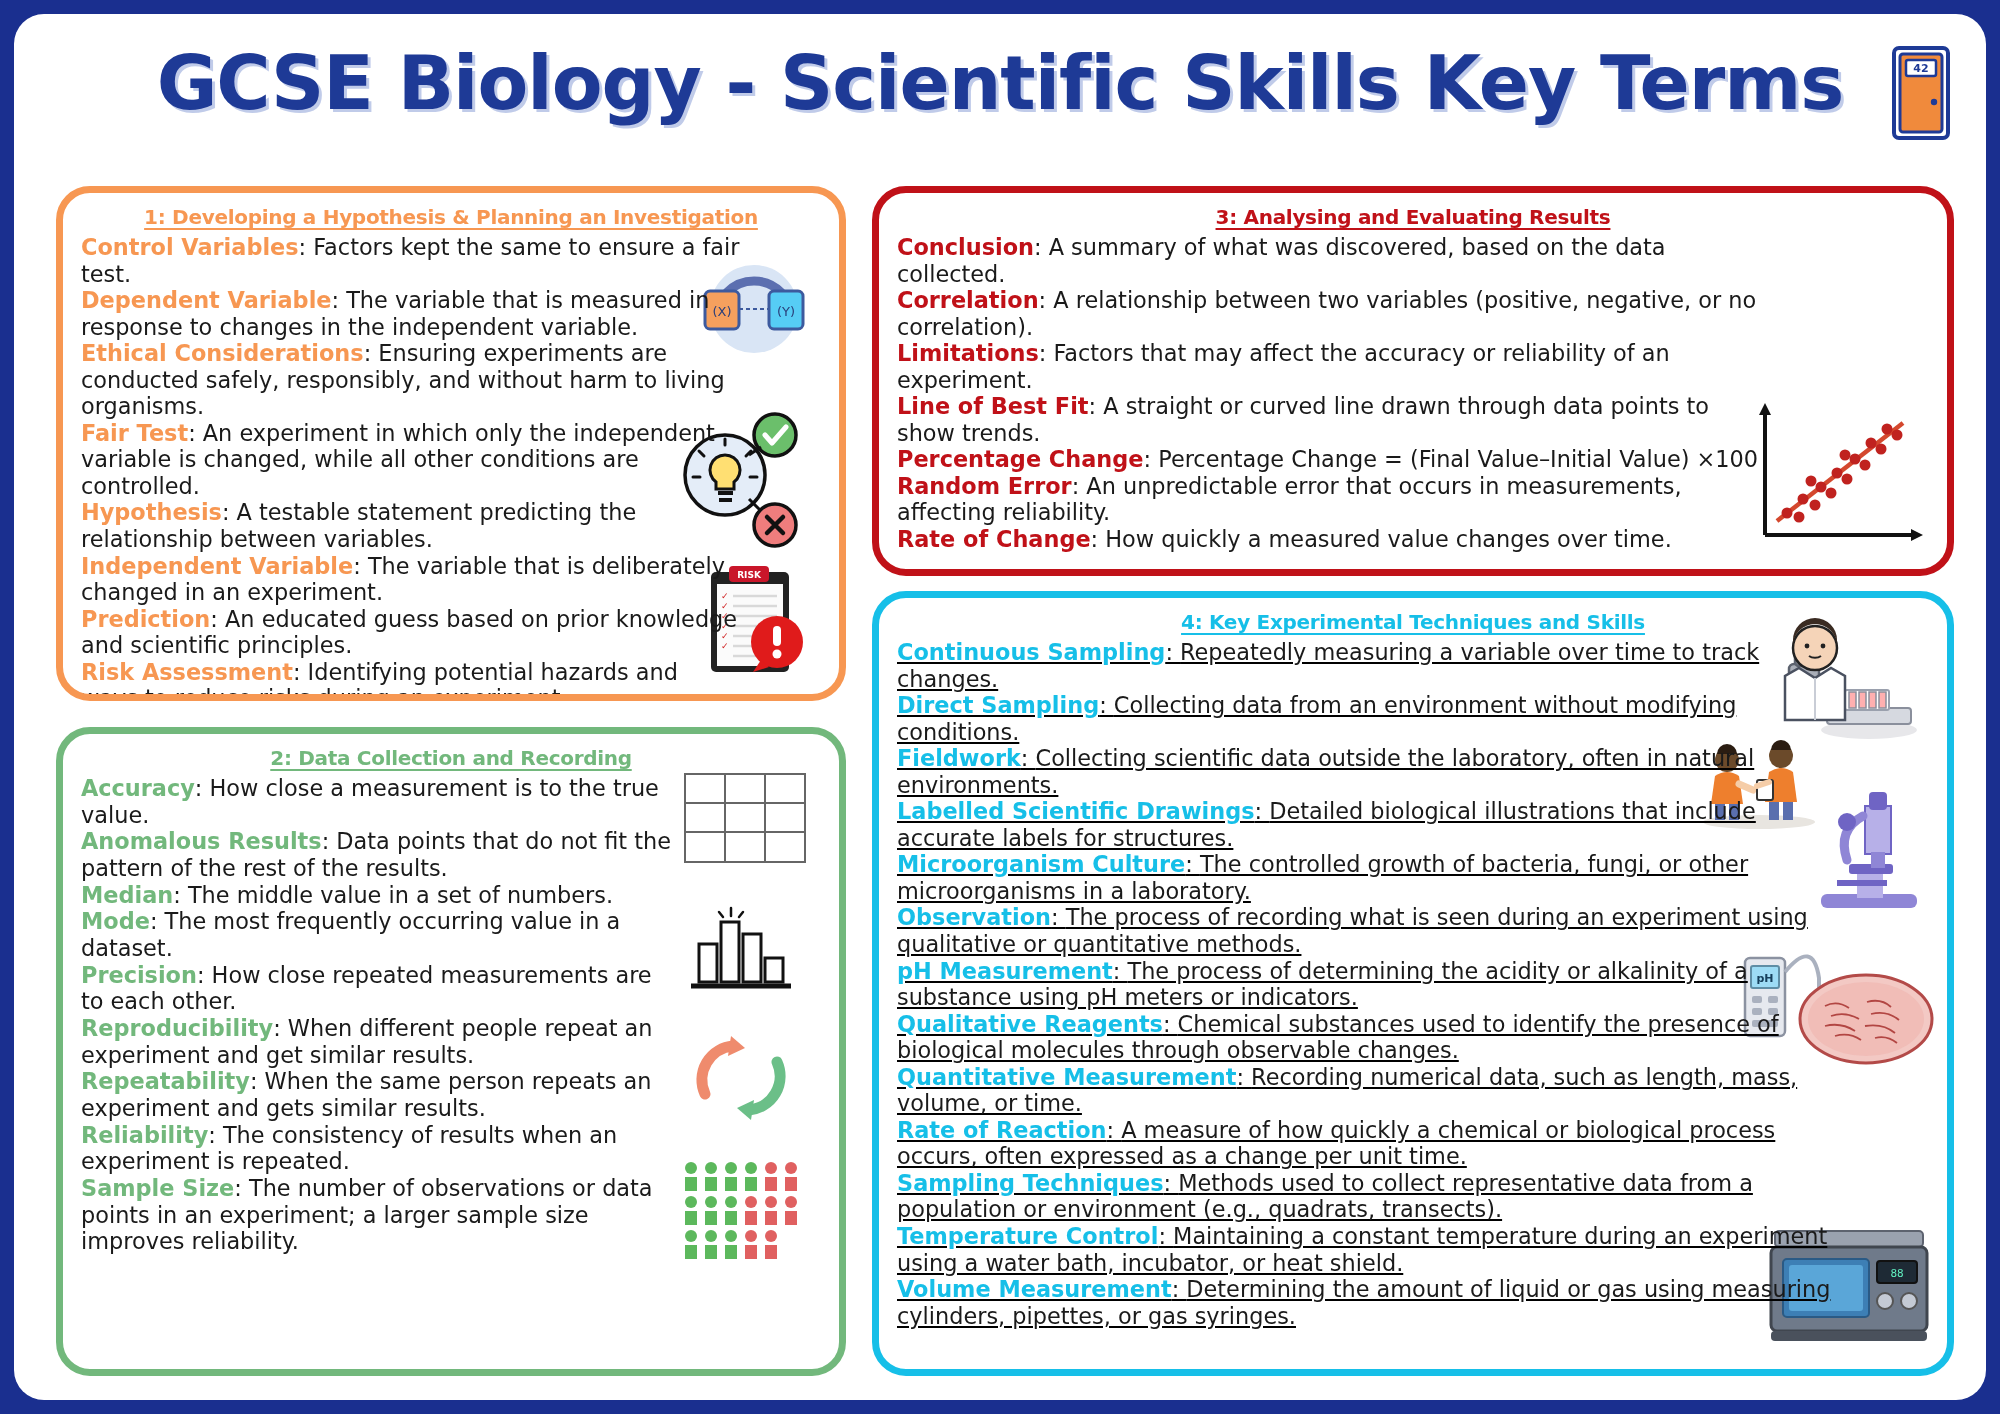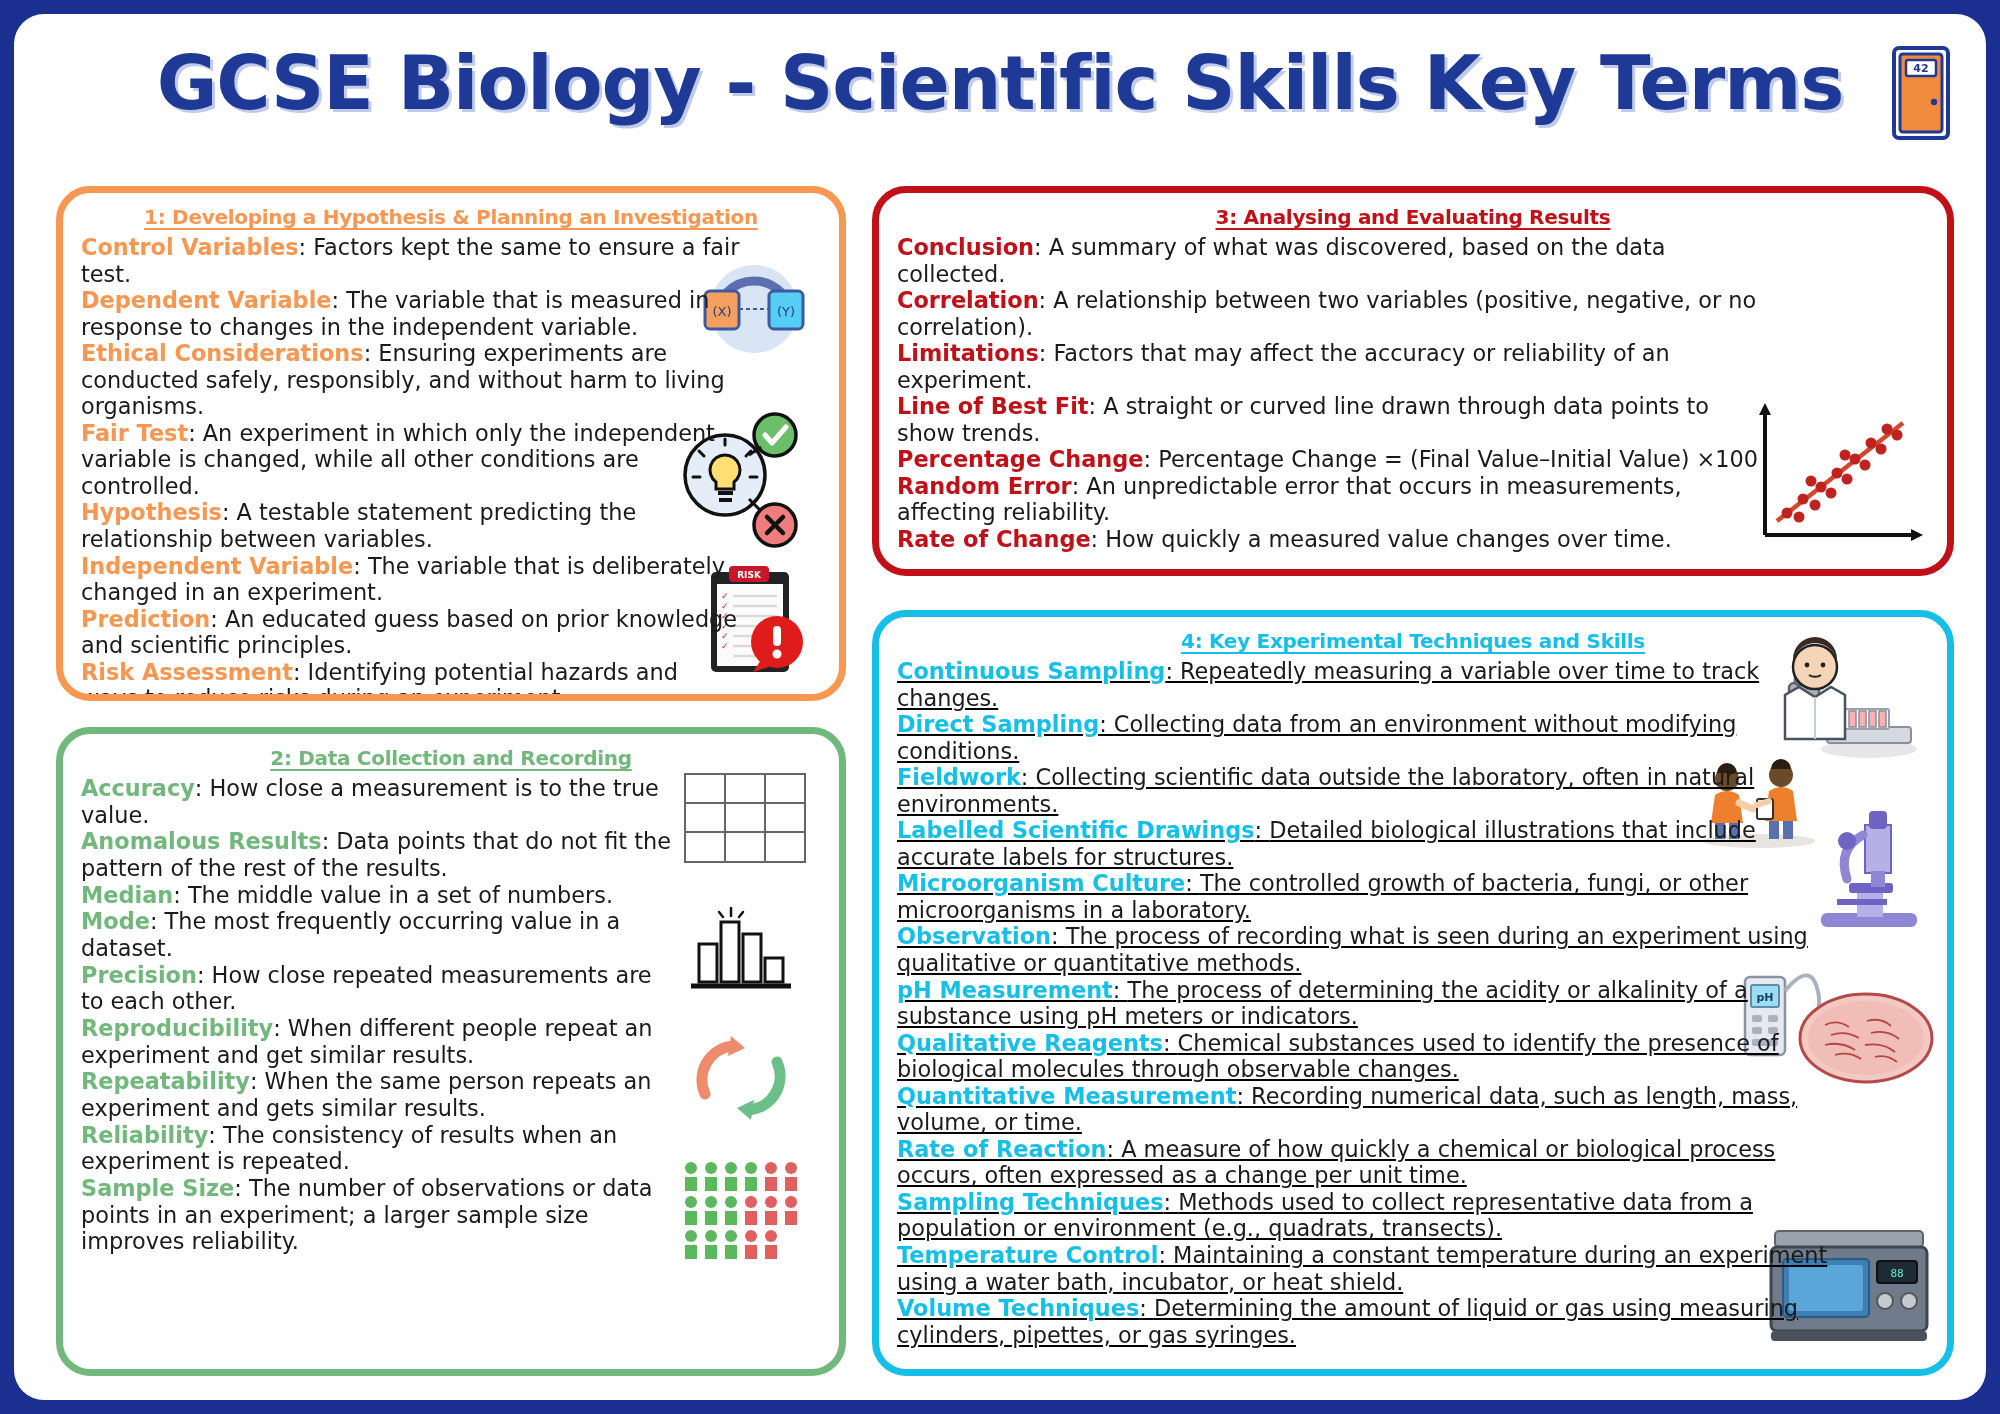--- a/index.html
+++ b/index.html
@@ -59,21 +59,21 @@
   .columns {
     position: absolute;
     top: 172px;
     left: 42px;
     right: 32px;
     bottom: 24px;
     display: flex;
     gap: 26px;
   }
   .col-left  { width: 790px; display: flex; flex-direction: column; gap: 26px; }
-  .col-right { flex: 1; display: flex; flex-direction: column; gap: 34px; }
+  .col-right { flex: 1; display: flex; flex-direction: column; gap: 15px; }
 
   
   .panel {
     border-style: solid;
     border-width: 7px;
     border-radius: 34px;
     position: relative;
     padding: 12px 18px 14px 18px;
     background: #fff;
     overflow: hidden;
@@ -432,21 +432,21 @@
           <p class="entry"><span class="term">Fieldwork</span><span>: </span><span>Collecting scientific data outside the laboratory, often in natural environments.</span></p>
           <p class="entry"><span class="term">Labelled Scientific Drawings</span><span>: </span><span>Detailed biological illustrations that include accurate labels for structures.</span></p>
           <p class="entry"><span class="term">Microorganism Culture</span><span>: </span><span>The controlled growth of bacteria, fungi, or other microorganisms in a laboratory.</span></p>
           <p class="entry"><span class="term">Observation</span><span>: </span><span>The process of recording what is seen during an experiment using qualitative or quantitative methods.</span></p>
           <p class="entry"><span class="term">pH Measurement</span><span>: </span><span>The process of determining the acidity or alkalinity of a substance using pH meters or indicators.</span></p>
           <p class="entry"><span class="term">Qualitative Reagents</span><span>: </span><span>Chemical substances used to identify the presence of biological molecules through observable changes.</span></p>
           <p class="entry"><span class="term">Quantitative Measurement</span><span>: </span><span>Recording numerical data, such as length, mass, volume, or time.</span></p>
           <p class="entry"><span class="term">Rate of Reaction</span><span>: </span><span>A measure of how quickly a chemical or biological process occurs, often expressed as a change per unit time.</span></p>
           <p class="entry"><span class="term">Sampling Techniques</span><span>: </span><span>Methods used to collect representative data from a population or environment (e.g., quadrats, transects).</span></p>
           <p class="entry"><span class="term">Temperature Control</span><span>: </span><span>Maintaining a constant temperature during an experiment using a water bath, incubator, or heat shield.</span></p>
-          <p class="entry"><span class="term">Volume Techniques</span><span>: </span><span>Determining the amount of liquid or gas using measuring cylinders, pipettes, or gas syringes.</span></p>
+          <p class="entry"><span class="term">Volume Measurement</span><span>: </span><span>Determining the amount of liquid or gas using measuring cylinders, pipettes, or gas syringes.</span></p>
         </div>
 
         <div class="art art-sci">
           <svg viewBox="0 0 172 132">
             <ellipse cx="120" cy="118" rx="48" ry="9" fill="#e7e7ea"></ellipse>
             <rect x="78" y="96" width="84" height="16" rx="3" fill="#d6d9e0" stroke="#8a8f9c" stroke-width="2"></rect>
             <rect x="96" y="78" width="44" height="20" rx="2" fill="#fff" stroke="#9aa0ad" stroke-width="2"></rect>
             <g fill="#ffb0b0" stroke="#8a8f9c" stroke-width="1.5">
               <rect x="100" y="80" width="7" height="16"></rect>
                 <rect x="110" y="80" width="7" height="16"></rect>

